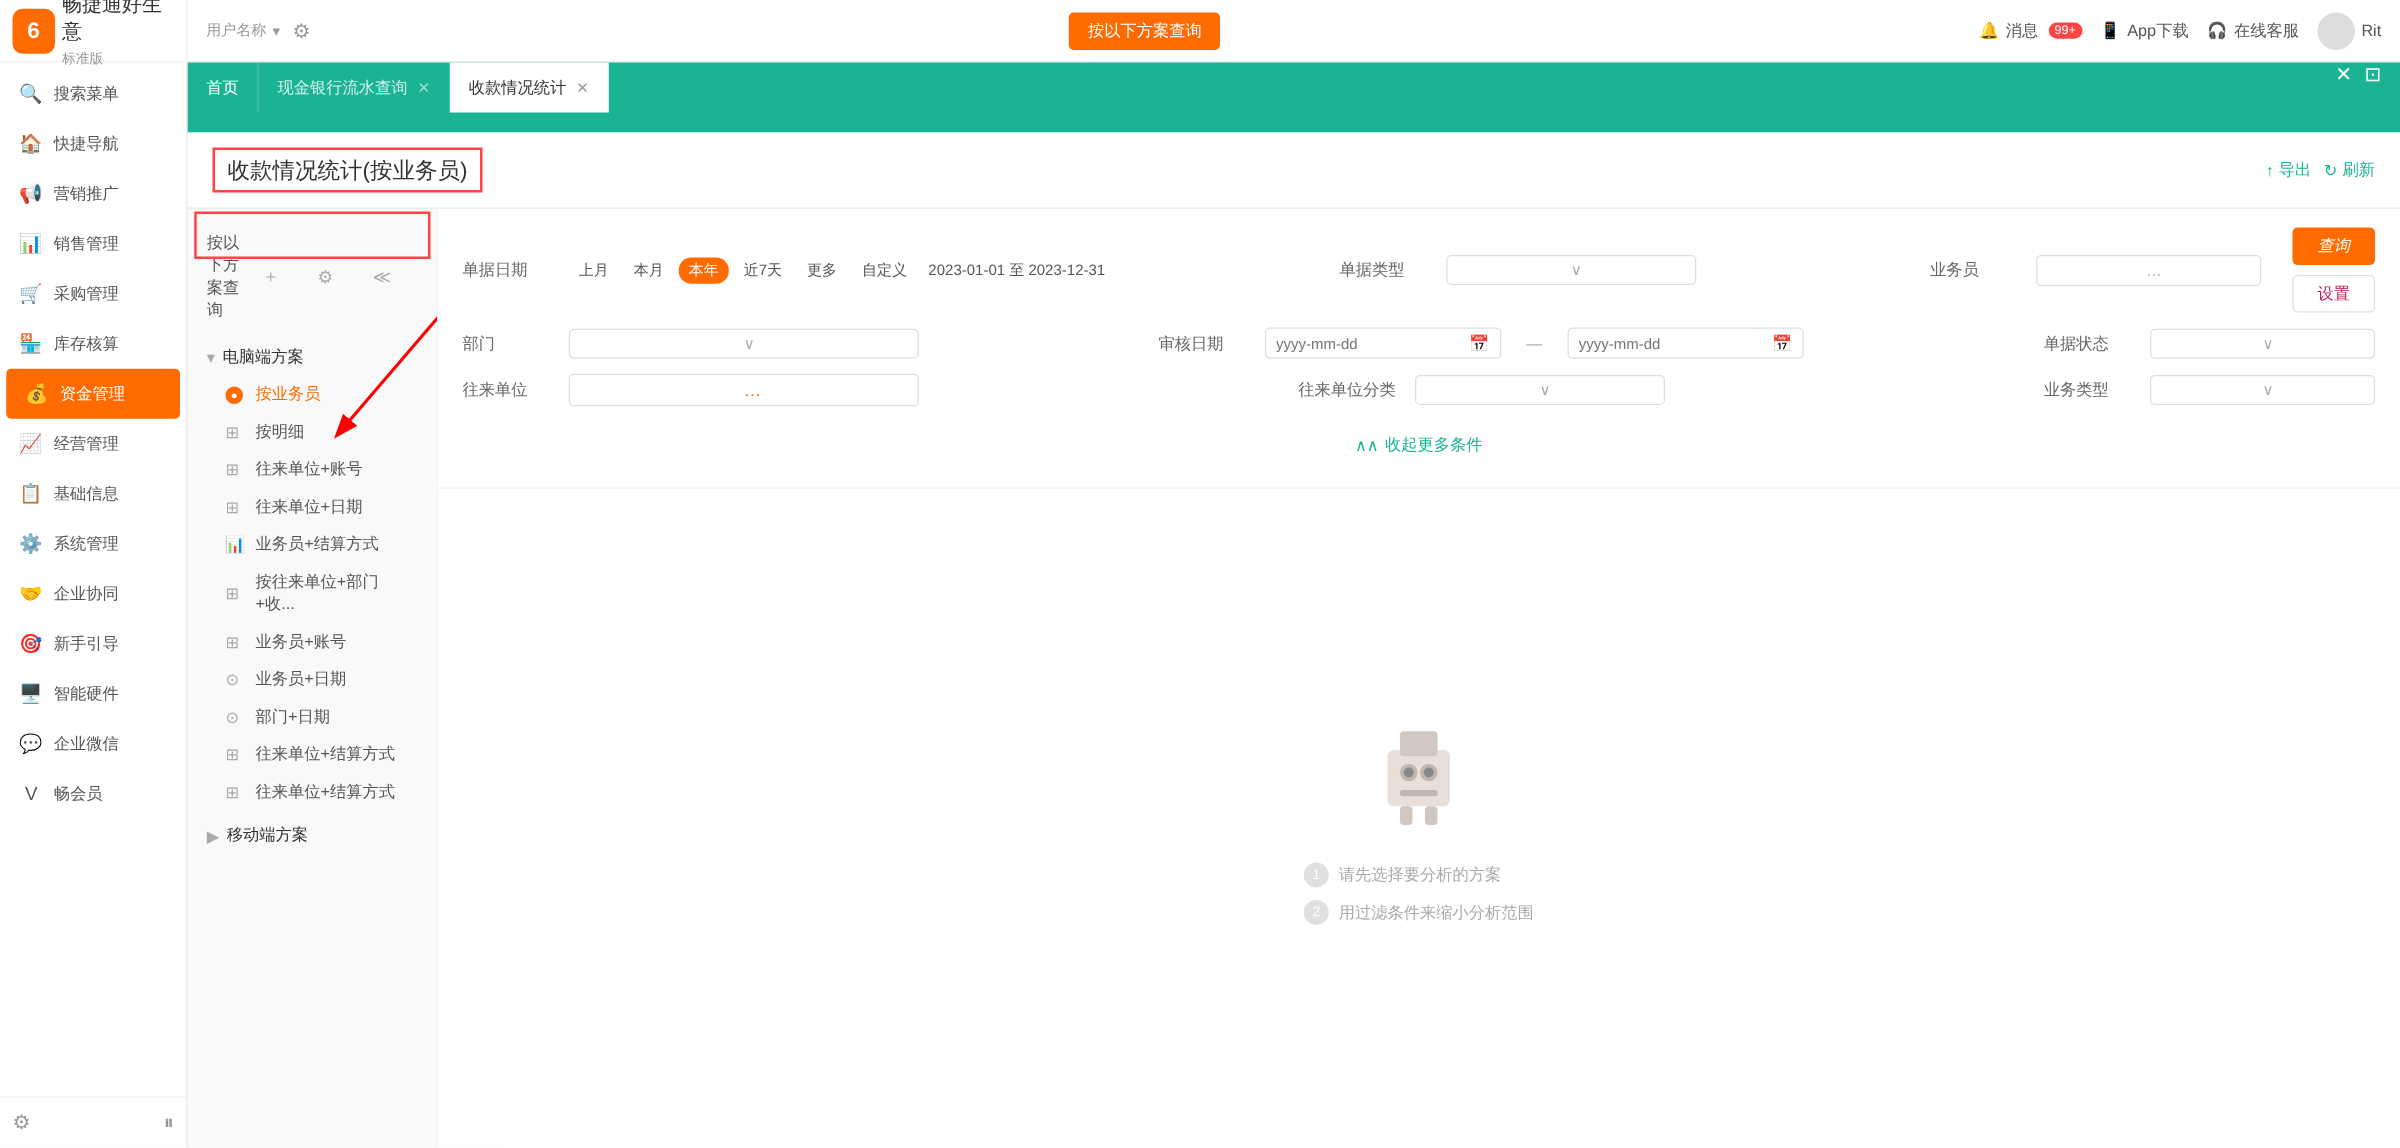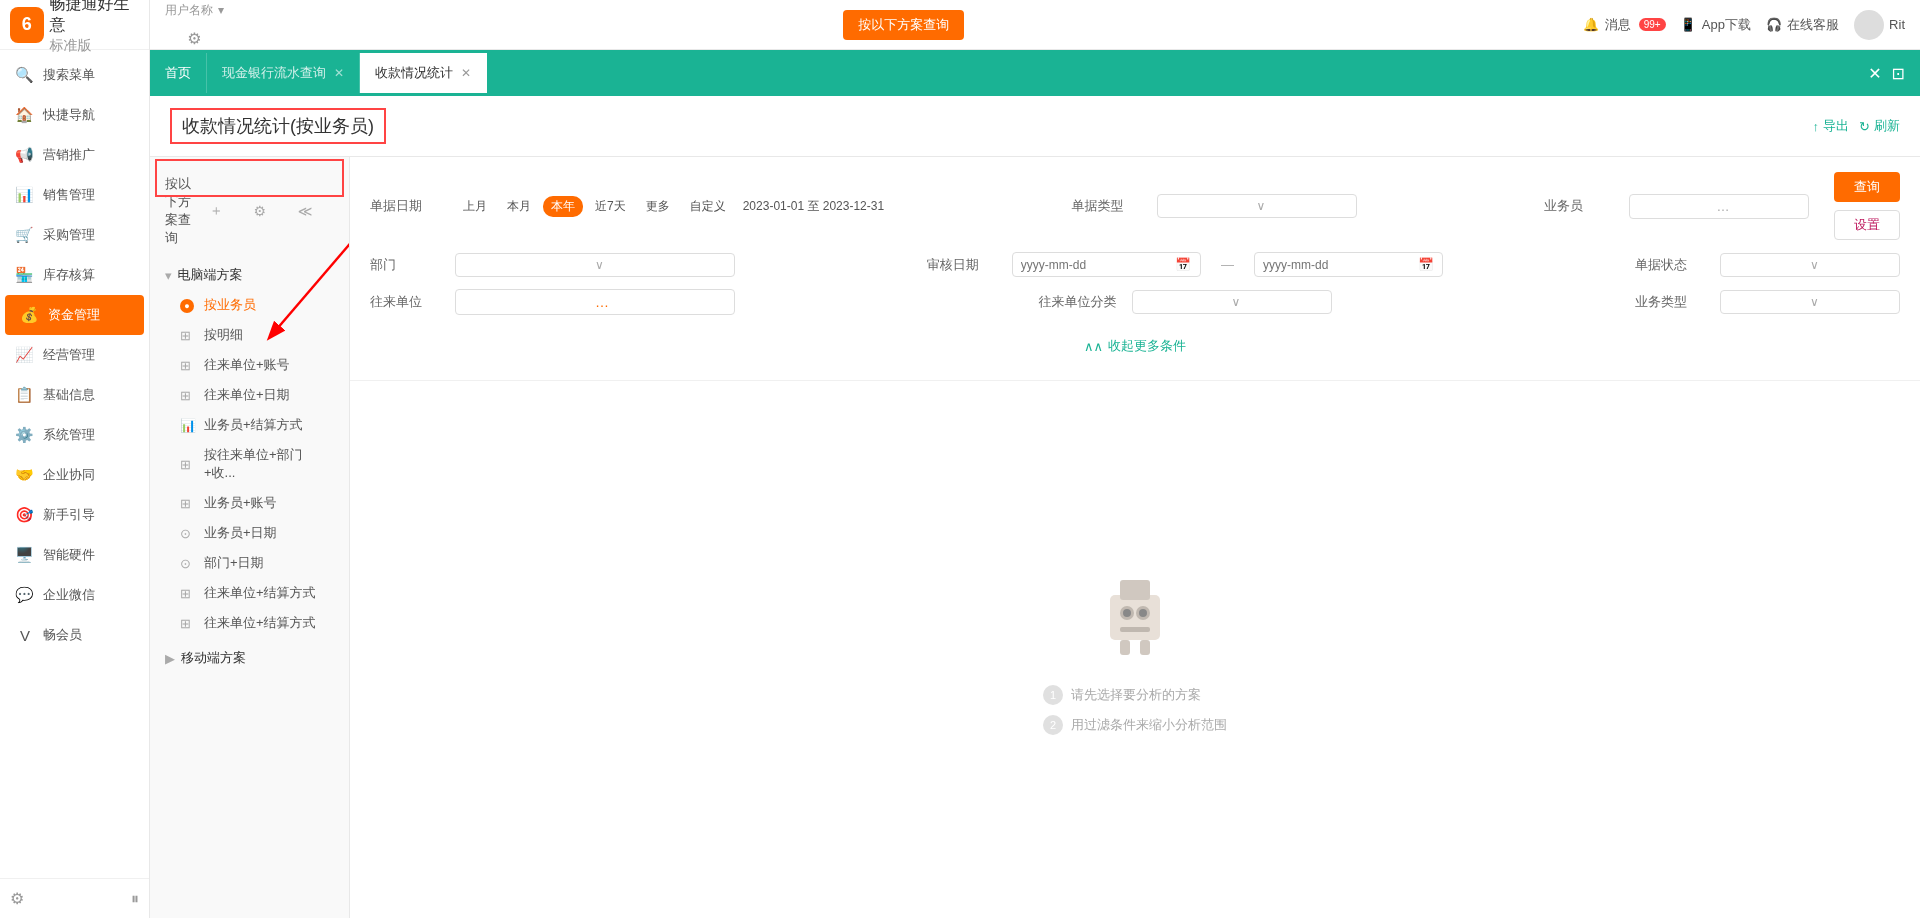--- a/index.html
+++ b/index.html
@@ -3,44 +3,44 @@
   <meta charset="utf-8">
   <style>
     * { margin: 0; padding: 0; box-sizing: border-box; }
     body { font-family: 'Microsoft YaHei', Arial, sans-serif; font-size: 13px; background: #f5f5f5; width: 1920px; height: 918px; overflow: hidden; display: flex; }
 
     
     .sidebar { width: 150px; background: #fff; display: flex; flex-direction: column; border-right: 1px solid #e8e8e8; height: 918px; flex-shrink: 0; }
     .sidebar-logo { height: 50px; background: #fff; display: flex; align-items: center; padding: 0 10px; border-bottom: 1px solid #f0f0f0; }
     .sidebar-logo-icon { width: 36px; height: 36px; background: #ff6b00; border-radius: 8px; display: flex; align-items: center; justify-content: center; color: #fff; font-size: 18px; font-weight: bold; margin-right: 6px; }
     .sidebar-logo-text { font-size: 16px; color: #333; line-height: 1.3; }
-    .sidebar-edition { font-size: 14px; color: #999; margin-top: 2px; }
+    .sidebar-edition { font-size: 11px; color: #999; margin-top: 2px; }
     .sidebar-nav { flex: 1; overflow-y: auto; padding: 5px 0; }
     .sidebar-item { display: flex; align-items: center; padding: 10px 15px; cursor: pointer; color: #555; font-size: 13px; }
     .sidebar-item.active { background: #ff6b00; color: #fff; border-radius: 4px; margin: 0 5px; }
     .sidebar-item .nav-icon { width: 20px; height: 20px; margin-right: 8px; display: flex; align-items: center; justify-content: center; font-size: 15px; }
     .sidebar-bottom { padding: 10px; display: flex; align-items: center; justify-content: space-between; border-top: 1px solid #f0f0f0; }
     .sidebar-bottom-btn { color: #999; cursor: pointer; font-size: 16px; }
 
     
     .main { flex: 1; display: flex; flex-direction: column; height: 918px; overflow: hidden; }
 
     
     .topbar { height: 50px; background: #fff; display: flex; align-items: center; padding: 0 15px; border-bottom: 1px solid #e8e8e8; justify-content: space-between; }
-    .topbar-left { display: flex; align-items: center; gap: 10px; flex-direction: column; }
+    .topbar-left { display: flex; align-items: center; gap: 10px; }
     .topbar-breadcrumb { color: #999; font-size: 12px; display: flex; align-items: center; gap: 5px; }
     .topbar-center { display: flex; align-items: center; gap: 8px; }
     .topbar-btn-primary { background: #ff6b00; color: #fff; border: none; border-radius: 4px; padding: 6px 15px; cursor: pointer; font-size: 13px; }
     .topbar-right { display: flex; align-items: center; gap: 15px; font-size: 13px; color: #555; }
     .topbar-badge { background: #ff4444; color: #fff; border-radius: 10px; padding: 1px 5px; font-size: 10px; margin-left: 3px; }
     .gear-btn { color: #999; cursor: pointer; font-size: 16px; }
     .user-avatar { width: 30px; height: 30px; background: #ddd; border-radius: 50%; }
 
     
-    .tabbar { height: 46px; background: #1ab394; display: flex; align-items: center; padding: 0 0; }
+    .tabbar { height: 56px; background: #1ab394; display: flex; align-items: flex-start; padding: 0 0; }
     .tab { display: flex; align-items: center; padding: 0 15px; height: 40px; cursor: pointer; color: rgba(255,255,255,0.8); font-size: 13px; border-right: 1px solid rgba(255,255,255,0.2); }
     .tab.home { color: #fff; }
     .tab.active { background: #fff; color: #333; border-bottom: none; }
     .tab-close { margin-left: 8px; color: rgba(255,255,255,0.6); font-size: 12px; }
     .tab.active .tab-close { color: #999; }
     .tabbar-actions { margin-left: auto; display: flex; align-items: center; padding-right: 15px; gap: 10px; }
     .tabbar-action-btn { color: #fff; cursor: pointer; font-size: 16px; }
 
     
     .page-header { background: #fff; padding: 12px 20px; display: flex; align-items: center; justify-content: space-between; border-bottom: 1px solid #e8e8e8; }
@@ -86,21 +86,21 @@
     .collapse-row { display: flex; align-items: center; justify-content: center; padding: 10px; cursor: pointer; color: #1ab394; font-size: 13px; gap: 5px; }
 
     
     .empty-state { flex: 1; display: flex; flex-direction: column; align-items: center; justify-content: center; gap: 20px; }
     .empty-icon { width: 100px; height: 100px; display: flex; align-items: center; justify-content: center; }
     .empty-icon svg { width: 100px; height: 100px; }
     .empty-tips { display: flex; flex-direction: column; gap: 10px; }
     .empty-tip { display: flex; align-items: center; gap: 8px; color: #aaa; font-size: 13px; }
     .tip-num { width: 20px; height: 20px; background: #e0e0e0; border-radius: 50%; display: flex; align-items: center; justify-content: center; font-size: 11px; color: #fff; flex-shrink: 0; }
 
-    .query-btn { background: #ff6b00; color: #fff; border: none; border-radius: 4px; padding: 6px 20px; cursor: pointer; font-size: 13px; }
+    .query-btn { background: #ff6b00; color: #fff; border: none; border-radius: 4px; padding: 6px 20px; cursor: pointer; font-size: 13px; font-style: italic; }
     .setting-btn { background: #fff; color: #be185d; border: 1px solid #ddd; border-radius: 4px; padding: 5px 15px; cursor: pointer; font-size: 13px; margin-top: 4px; }
 
     .icon-circle-orange { width: 18px; height: 18px; background: #ff6b00; border-radius: 50%; display: inline-flex; align-items: center; justify-content: center; color: #fff; font-size: 10px; }
 
     .topbar-user-area { display: flex; align-items: center; gap: 5px; }
   </style>
 </head>
 <body>
 
 <div class="sidebar">

